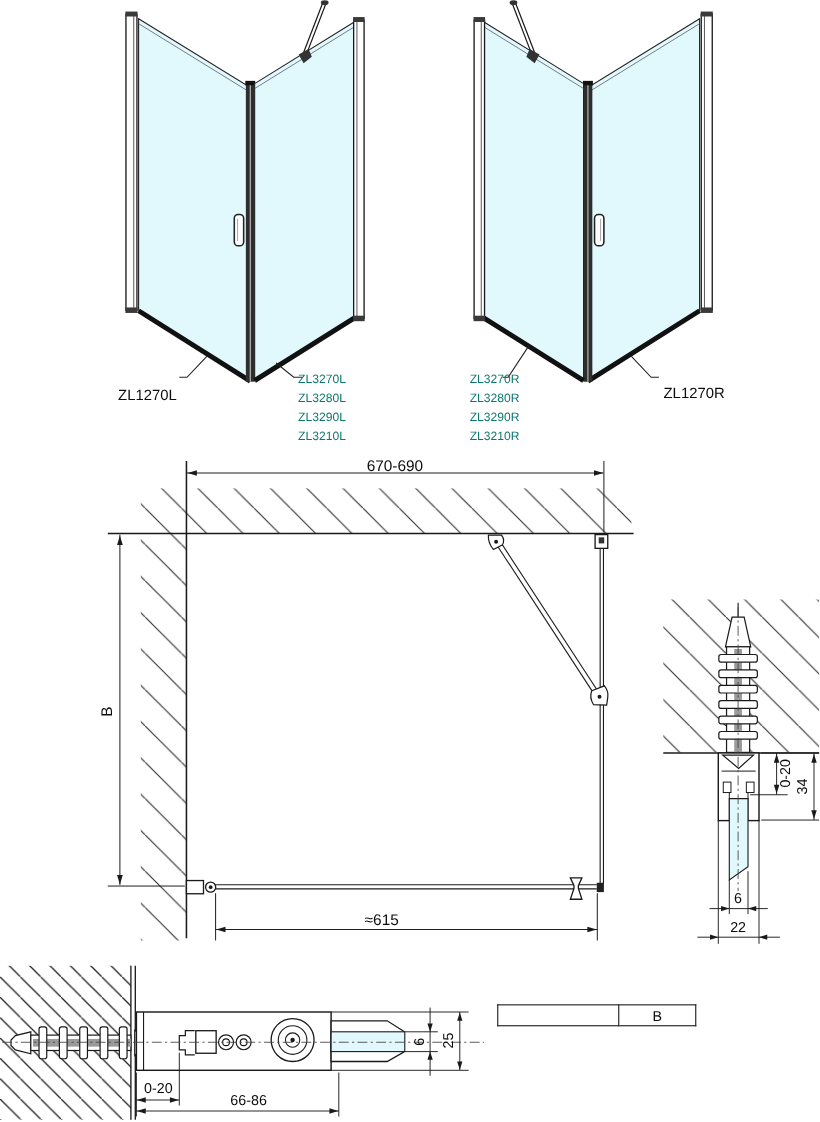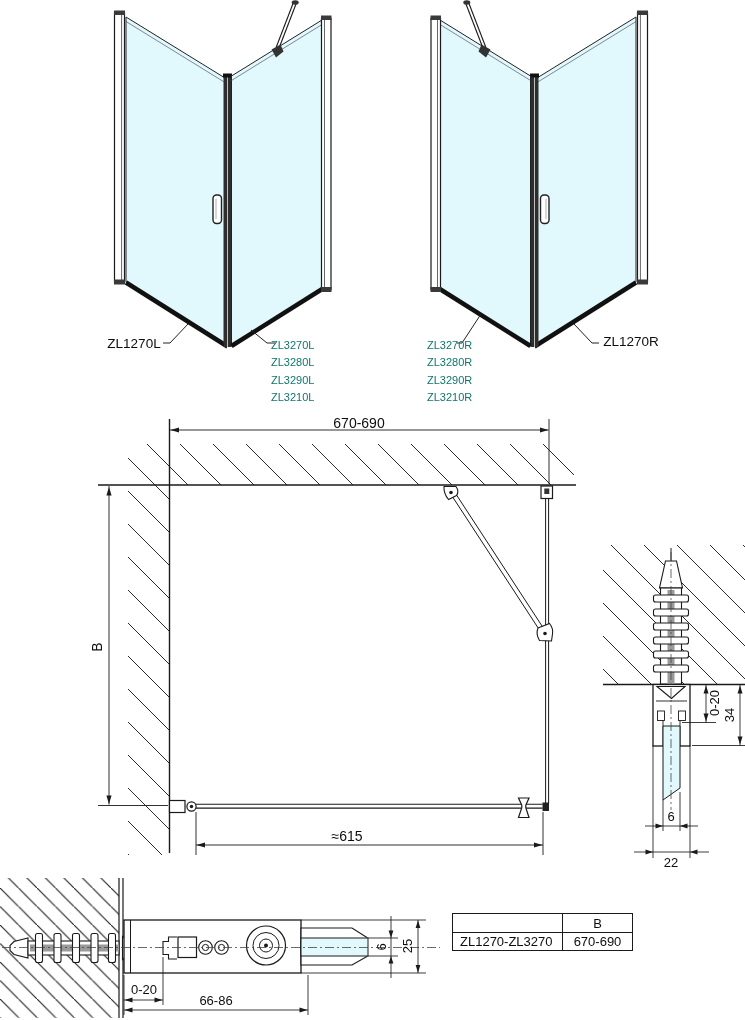--- a/index.html
+++ b/index.html
@@ -5,21 +5,21 @@
   html,body{margin:0;padding:0;background:#fff;}
   #sheet{position:relative;width:745px;height:1020px;background:#fff;overflow:hidden;
          font-family:"Liberation Sans",sans-serif;}
   #art{position:absolute;left:0;top:0;}
   .label{position:absolute;color:#0d0d0d;white-space:nowrap;
          transform:translate(-50%,-50%);font-size:13px;}
   .label.big{font-size:14px;}
   .label.rot{transform:translate(-50%,-50%) rotate(-90deg);}
   .stack{position:absolute;color:#0f766e;font-size:11px;line-height:17.4px;white-space:nowrap;}
   .iso-label{position:absolute;color:#0d0d0d;font-size:13.5px;white-space:nowrap;
-             transform:translate(-50%,-50%);}
+             transform:translate(-50%,-50%);margin-top:16px;}
   table.size{position:absolute;left:452px;top:913px;border-collapse:collapse;
              font-size:13px;color:#0d0d0d;table-layout:fixed;}
   table.size td,table.size th{border:1.4px solid #1a1a1a;padding:0 0 0 7px;
              font-weight:normal;text-align:left;height:17px;line-height:17px;}
   table.size th{height:18px;}
   table.size td.bcol,table.size th.bcol{text-align:center;padding:0;}
 </style>
 </head>
 <body>
 
@@ -237,37 +237,33 @@
 </div>
 <div class="iso-label" style="left:631px;top:341px;">ZL1270R</div>
 
 <div class="label big" style="left:359px;top:423px;">670-690</div>
 <div class="label big rot" style="left:97px;top:647px;">B</div>
 <div class="label big" style="left:347px;top:836px;">≈615</div>
 
 <div class="label rot" style="left:714px;top:703px;">0-20</div>
 <div class="label rot" style="left:729px;top:715px;">34</div>
 <div class="label" style="left:671px;top:816px;">6</div>
-<div class="label" style="left:671px;top:862px;">22</div>
+<div class="label" style="left:671px;top:843px;">22</div>
 
 <div class="label" style="left:144px;top:989px;">0-20</div>
-<div class="label" style="left:216px;top:1000px;">66-86</div>
+<div class="label" style="left:226px;top:1000px;">66-86</div>
 <div class="label rot" style="left:381px;top:947px;">6</div>
 <div class="label rot" style="left:407px;top:946px;">25</div>
 
 <table class="size">
   <colgroup>
         <col style="width:110px">
         <col style="width:70px">
       </colgroup>
   <tbody>
         <tr>
     <th></th>
     <th class="bcol">B</th>
   </tr>
-  <tr>
-    <td>ZL1270-ZL3270</td>
-    <td class="bcol">670-690</td>
-  </tr>
 </tbody>
     </table>
 
 </div>
 
 </body></html>

